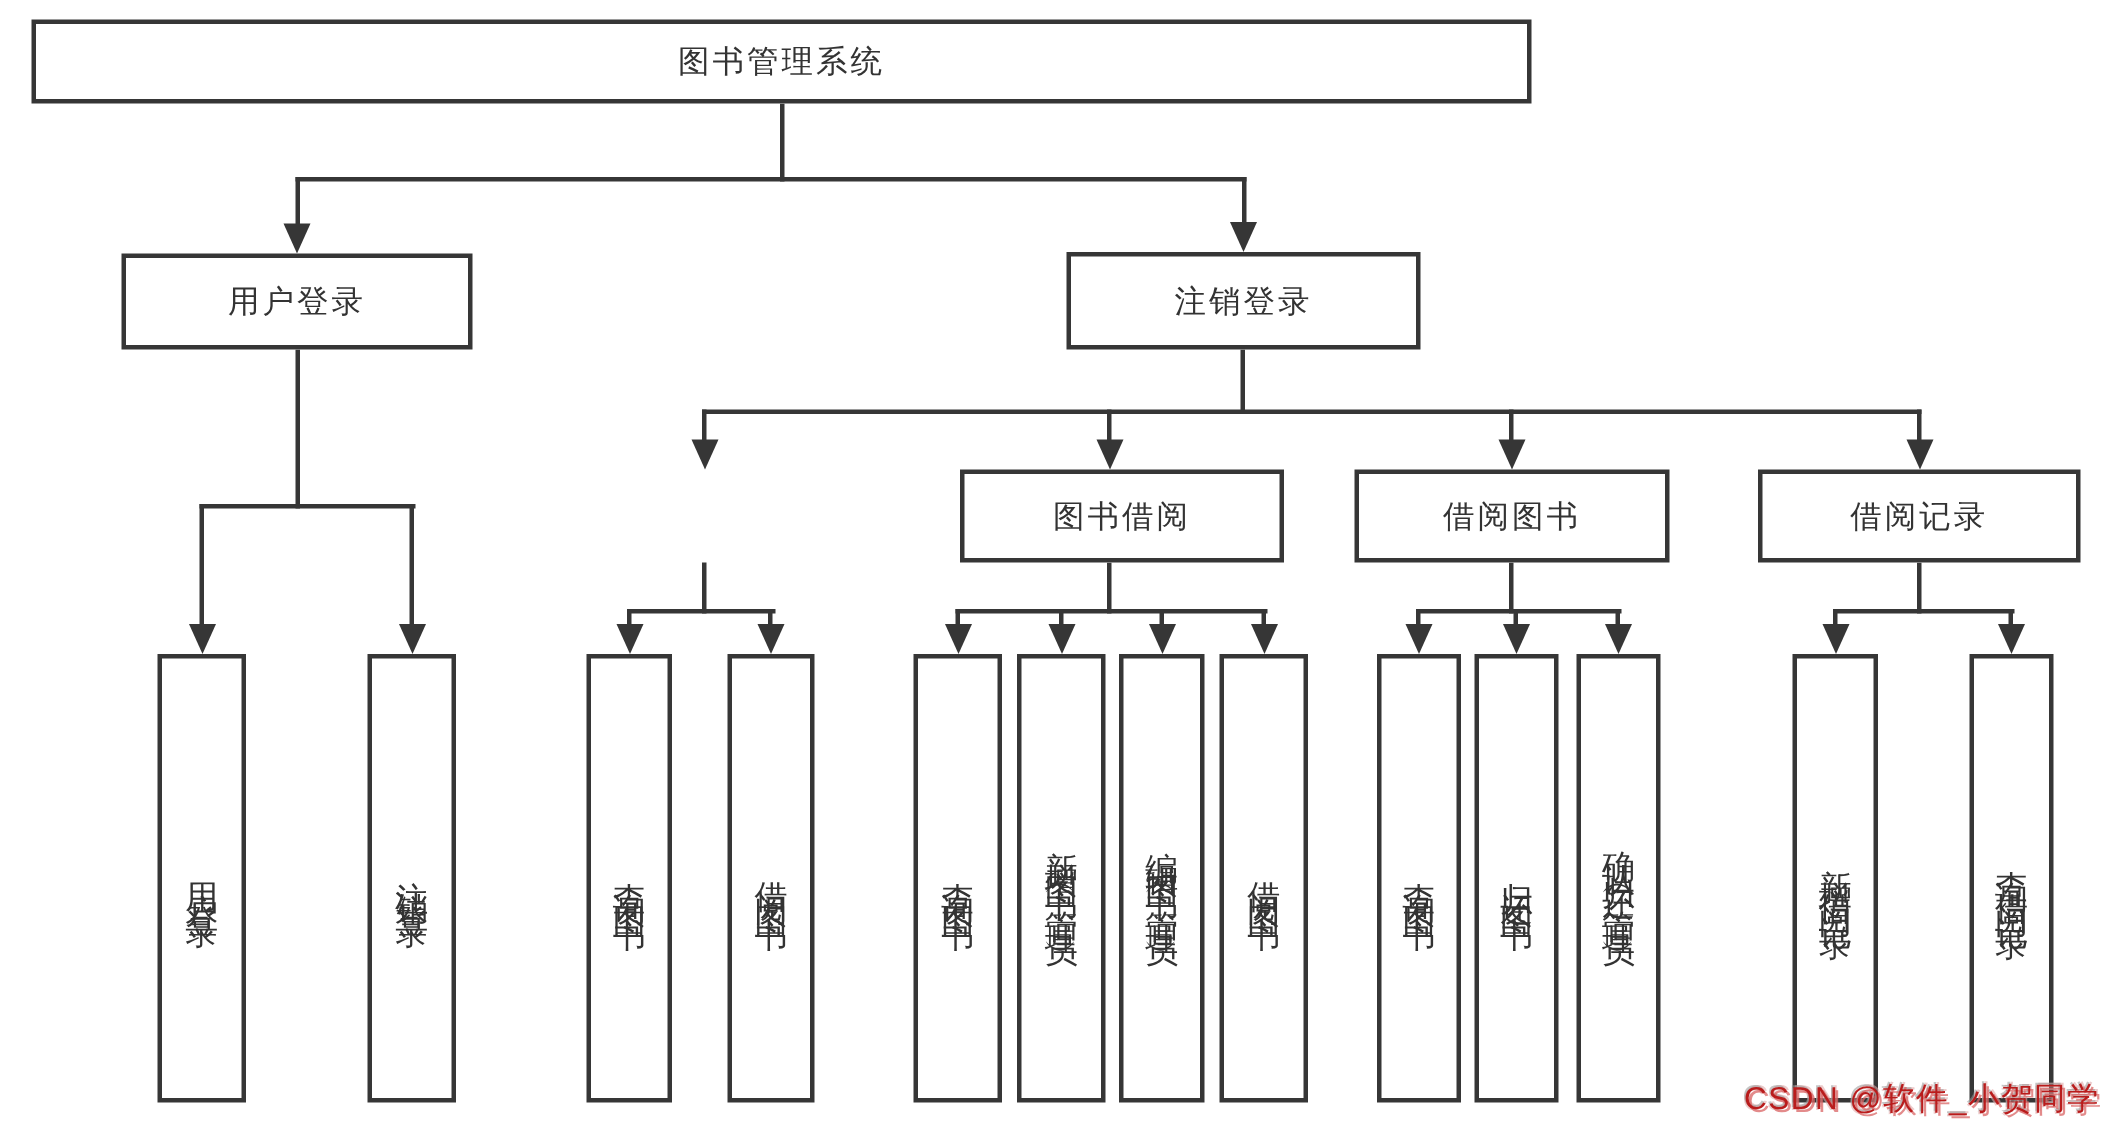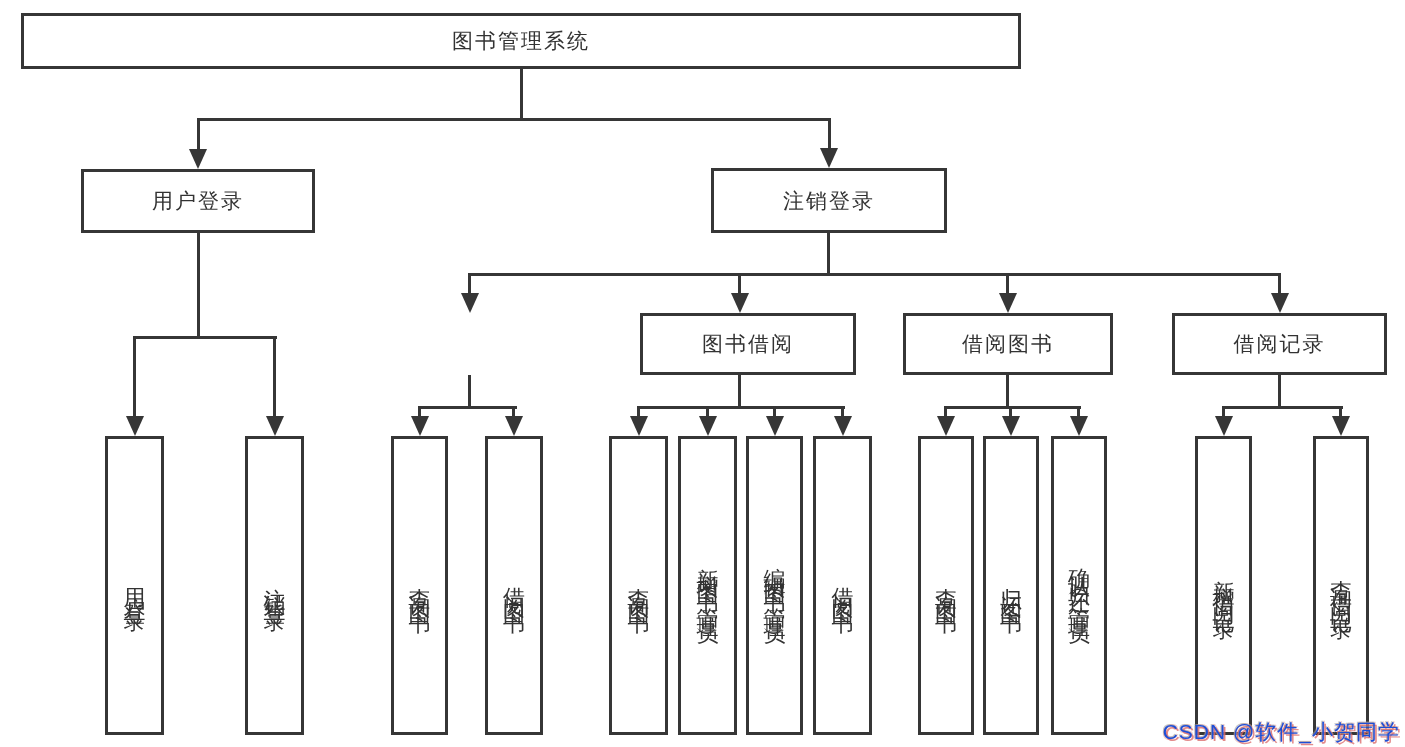--- a/index.html
+++ b/index.html
@@ -51,21 +51,21 @@
     border-right:9px solid transparent;
     border-top:20px solid #363636;
     z-index:1;
   }
   .watermark{
     position:absolute;
     right:5px;
     bottom:1px;
     font-size:21px;
     letter-spacing:1px;
-    color:#1d4ed8;
+    color:#b91c1c;
     text-shadow:2px 2px 0 rgba(217,100,100,0.75),
                 -1px -1px 0 rgba(150,150,150,0.55),
                 1px -1px 0 rgba(224,170,170,0.6),
                 -1px 1px 0 rgba(224,170,170,0.6);
     z-index:5;
     white-space:nowrap;
   }
 </style>
 </head>
 <body>

